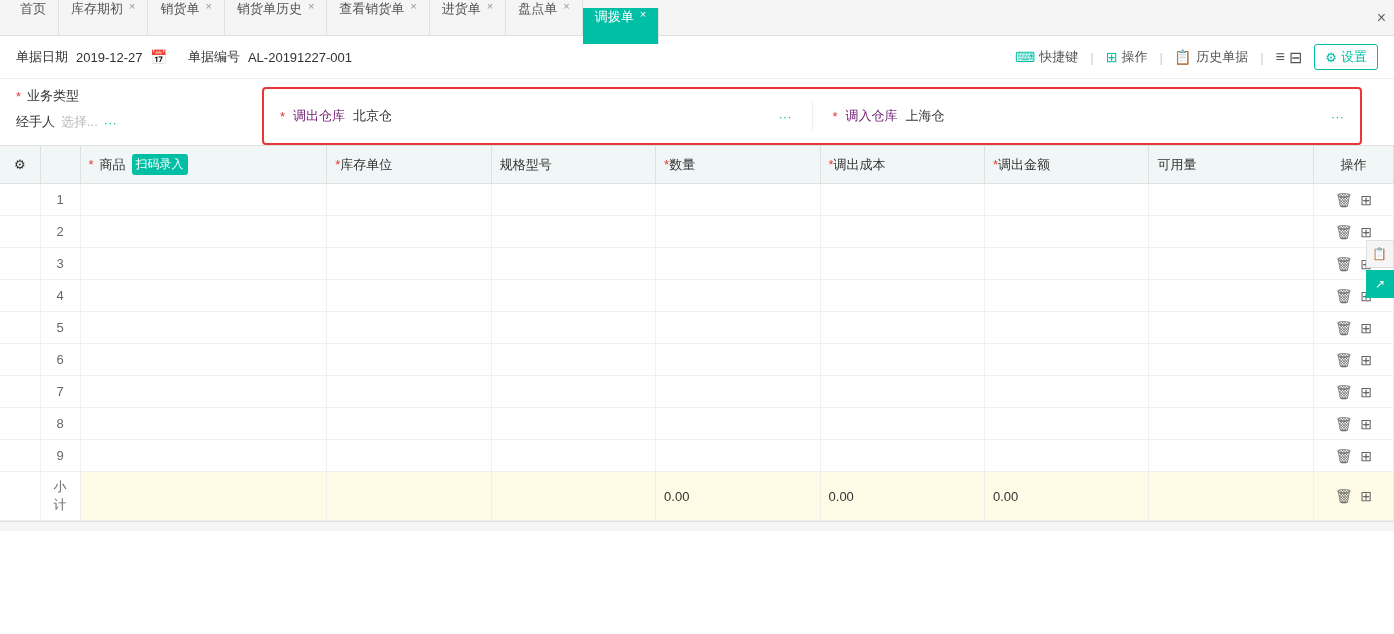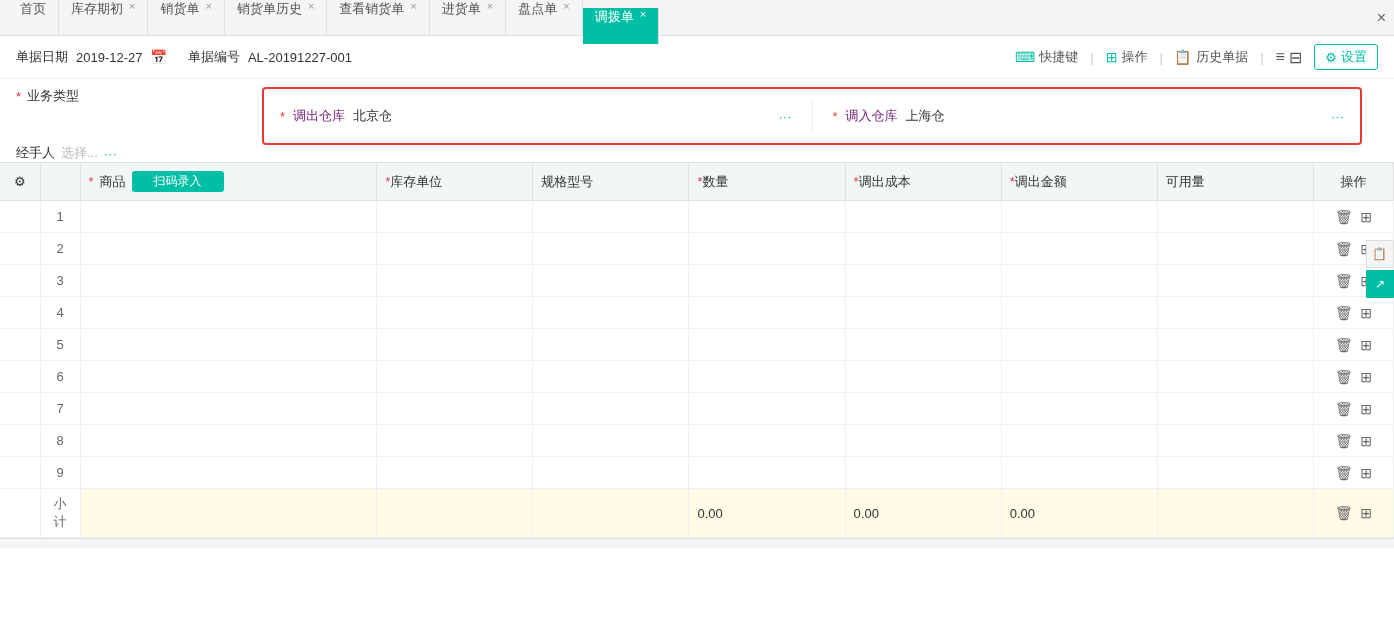--- a/index.html
+++ b/index.html
@@ -177,21 +177,21 @@
       width: 40px;
     }
     .data-table tbody td.ops-cell {
       text-align: center;
     }
     .scan-btn {
       background: #00bfa5;
       color: #fff;
       border: none;
       border-radius: 3px;
-      padding: 2px 22px;
+      padding: 2px 4px;
       cursor: pointer;
       font-size: 12px;
     }
 
     
     .action-icon {
       cursor: pointer;
       color: #666;
       font-size: 14px;
       display: inline-block;
@@ -342,21 +342,21 @@
 
 <div class="fields-and-warehouse">
 
   <div class="left-fields">
 
     <div style="display:flex;align-items:center;gap:6px;">
       <span style="color:#e53935;">*</span>
       <label>业务类型</label>
     </div>
 
-    <div style="display:flex;align-items:center;gap:6px;margin-top:31px;">
+    <div style="display:flex;align-items:center;gap:6px;">
       <label>经手人</label>
       <span class="manager-placeholder">选择...</span>
       <span class="manager-dots">···</span>
     </div>
   </div>
 
   <div class="right-warehouse">
     <div class="warehouse-panel">
 
       <div class="warehouse-section">

